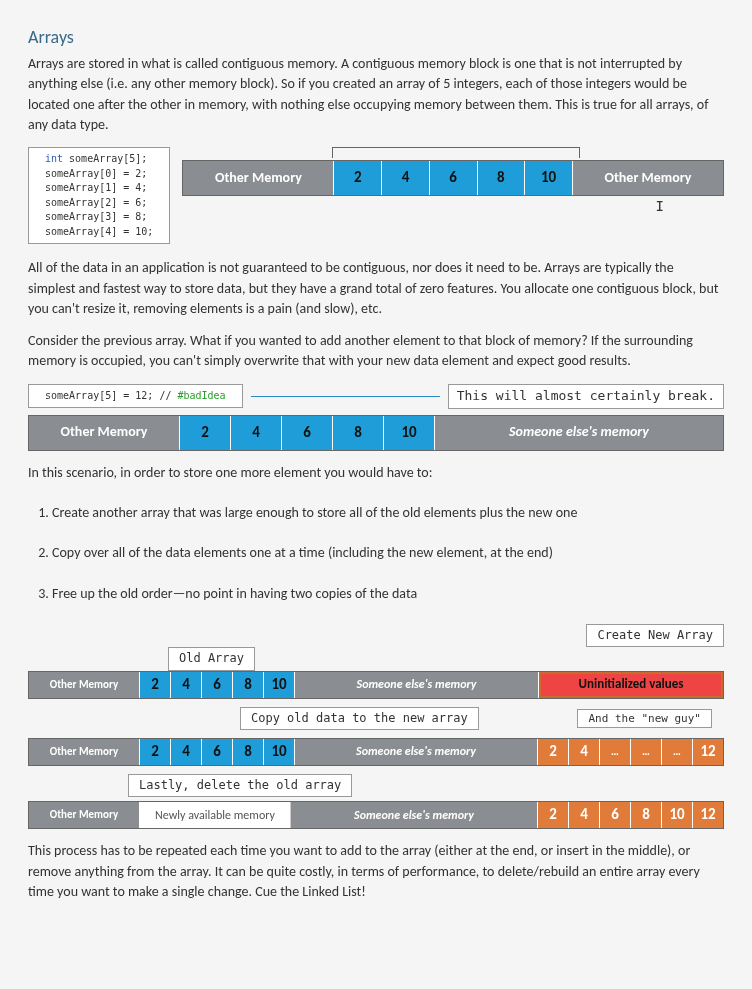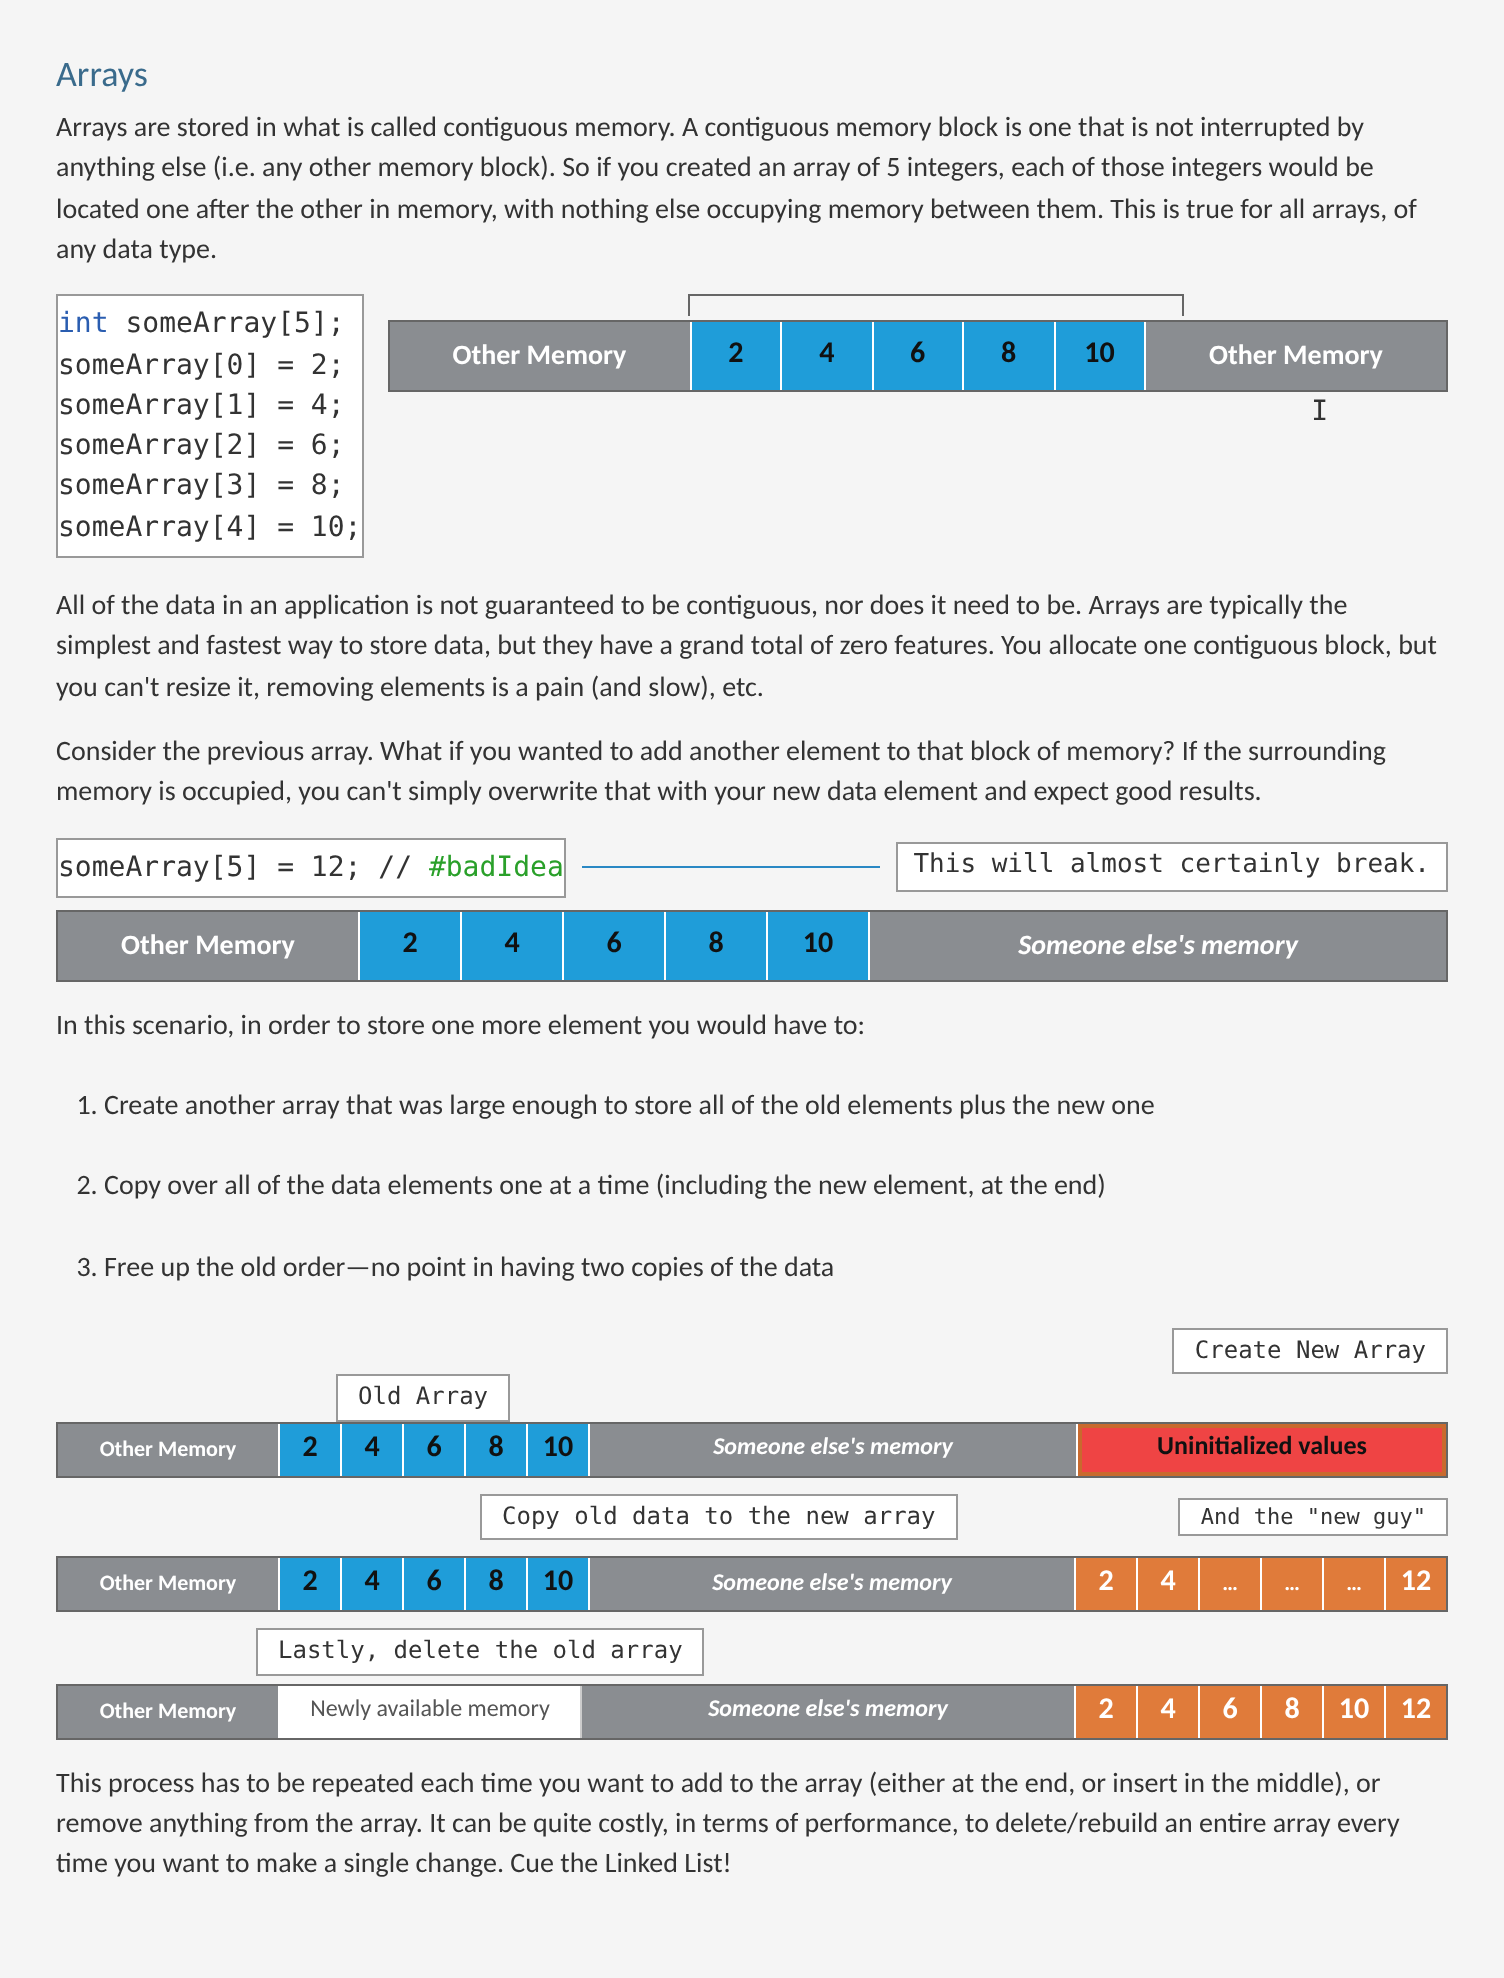--- a/index.html
+++ b/index.html
@@ -17,22 +17,22 @@
     margin: 0 0 4px 0;
     color: #3a6b8c;
     font-size: 18px;
     font-weight: normal;
   }
   p { margin: 0 0 12px 0; }
   .code-box {
     border: 1px solid #999;
     background: #fff;
     font-family: Consolas, monospace;
-    font-size: 14px;
-    padding: 4px 0;
+    font-size: 10px;
+    padding: 4px 16px;
     display: inline-block;
     vertical-align: top;
   }
   .code-box .kw { color: #2a5db0; }
   .code-box .comment { color: #2aa02a; }
   .row { display: flex; align-items: flex-start; gap: 12px; margin: 10px 0 14px; }
   .mem-stack { flex: 1; }
   .mem-label { text-align: center; font-family: Consolas, monospace; font-size: 13px; margin-bottom: 2px; }
   .mem-bar { display: flex; height: 34px; border: 1px solid #666; }
   .mem-bar.small { height: 26px; font-size: 12px; }
@@ -131,21 +131,21 @@
   <div class="cell text-cell" style="flex:0 0 90px; font-size:11px;">Other Memory</div>
   <div class="cell blue" style="flex:0 0 30px;">2</div>
   <div class="cell blue" style="flex:0 0 30px;">4</div>
   <div class="cell blue" style="flex:0 0 30px;">6</div>
   <div class="cell blue" style="flex:0 0 30px;">8</div>
   <div class="cell blue" style="flex:0 0 30px;">10</div>
   <div class="cell text-cell" style="flex:1; font-size:12px; font-style:italic;">Someone else's memory</div>
   <div class="cell orange-light" style="flex:0 0 180px; border:2px solid #c96a2e;">Uninitialized values</div>
 </div>
 
-<div style="display:flex; align-items:center; gap:12px; margin:8px 0;">
+<div style="display:flex; align-items:center; gap:0; margin:8px 12px;">
   <div style="flex:0 0 200px;"></div>
   <div class="step-label">Copy old data to the new array</div>
   <div style="flex:1;"></div>
   <div class="step-label" style="text-align:center; font-size:11px; line-height:1.2;">And the "new guy"</div>
 </div>
 
 <div class="mem-bar small">
   <div class="cell text-cell" style="flex:0 0 90px; font-size:11px;">Other Memory</div>
   <div class="cell blue" style="flex:0 0 30px;">2</div>
   <div class="cell blue" style="flex:0 0 30px;">4</div>

